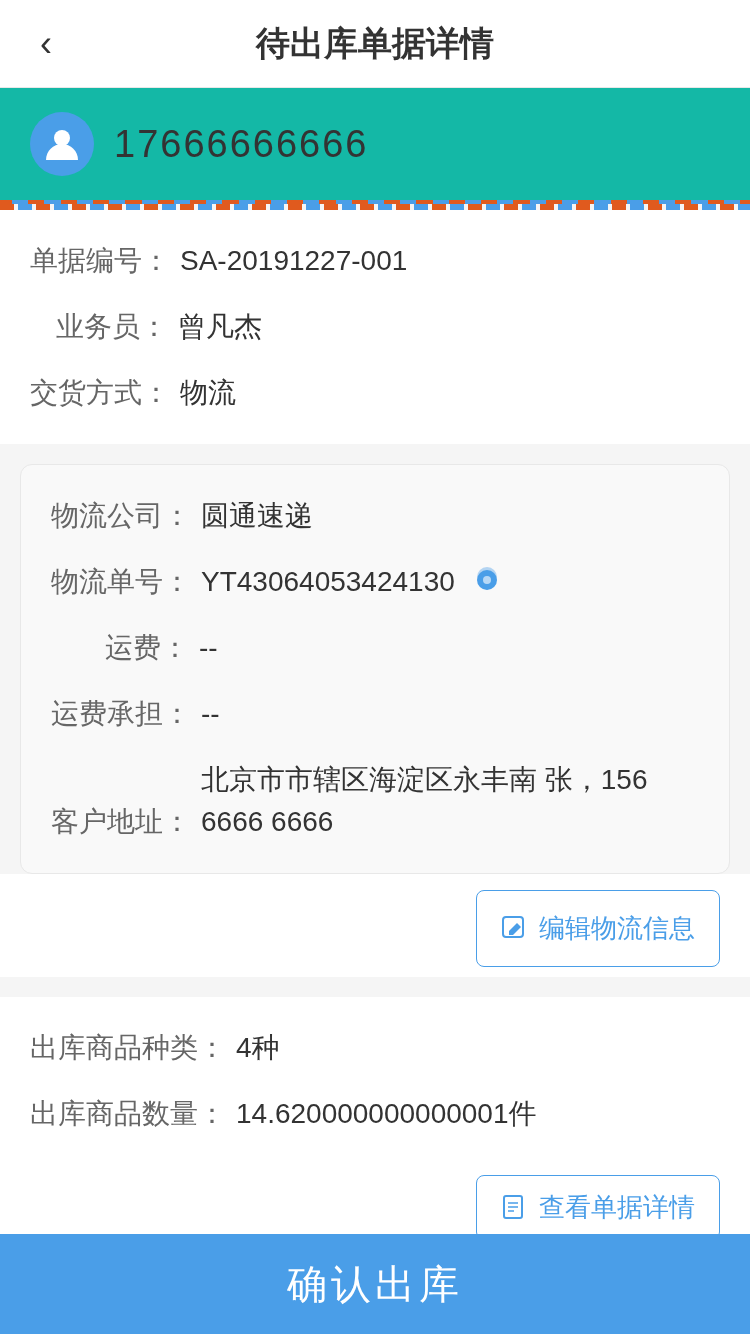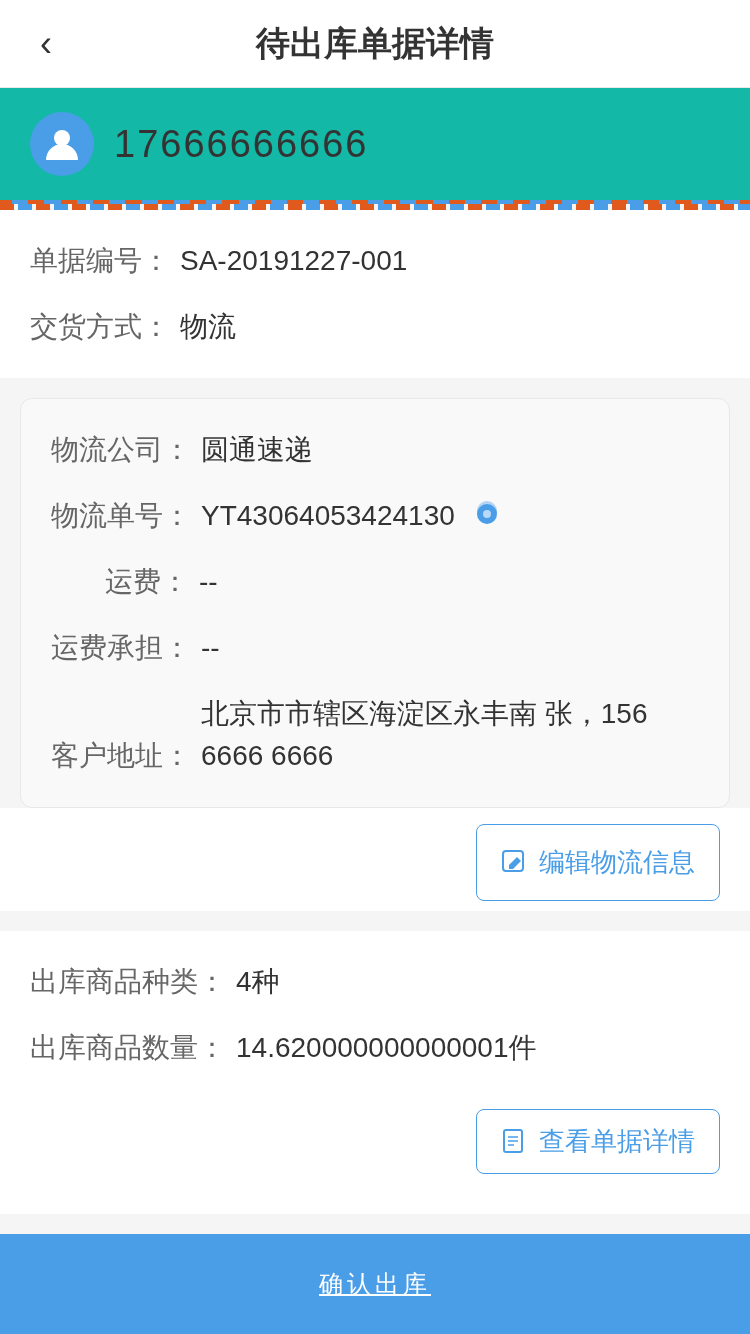--- a/index.html
+++ b/index.html
@@ -249,25 +249,24 @@
       left: 0;
       width: 750px;
       height: 100px;
       background: #4a9ee8;
       display: flex;
       align-items: center;
       justify-content: center;
       cursor: pointer;
     }
     .confirm-text {
-      font-size: 24px;
+      font-size: 40px;
       color: #fff;
       font-weight: 500;
       letter-spacing: 4px;
-      text-decoration: underline;
     }
 
     .page-content {
       padding-bottom: 100px;
     }
   </style>
 </head>
 <body>
 
 <div class="page-content">
@@ -287,20 +286,24 @@
     </div>
     <span class="customer-phone">17666666666</span>
   </div>
 
   <div class="dashed-divider"></div>
 
   <div class="section">
     <div class="info-row">
       <span class="info-label">单据编号：</span>
       <span class="info-value">SA-20191227-001</span>
+    </div>
+    <div class="info-row">
+      <span class="info-label">业务员：</span>
+      <span class="info-value">曾凡杰</span>
     </div>
     <div class="info-row">
       <span class="info-label">交货方式：</span>
       <span class="info-value">物流</span>
     </div>
   </div>
 
   <div class="logistics-section" style="margin: 0 20px 0 20px; border-radius: 12px;">
     <div class="info-row">
       <span class="info-label">物流公司：</span>

